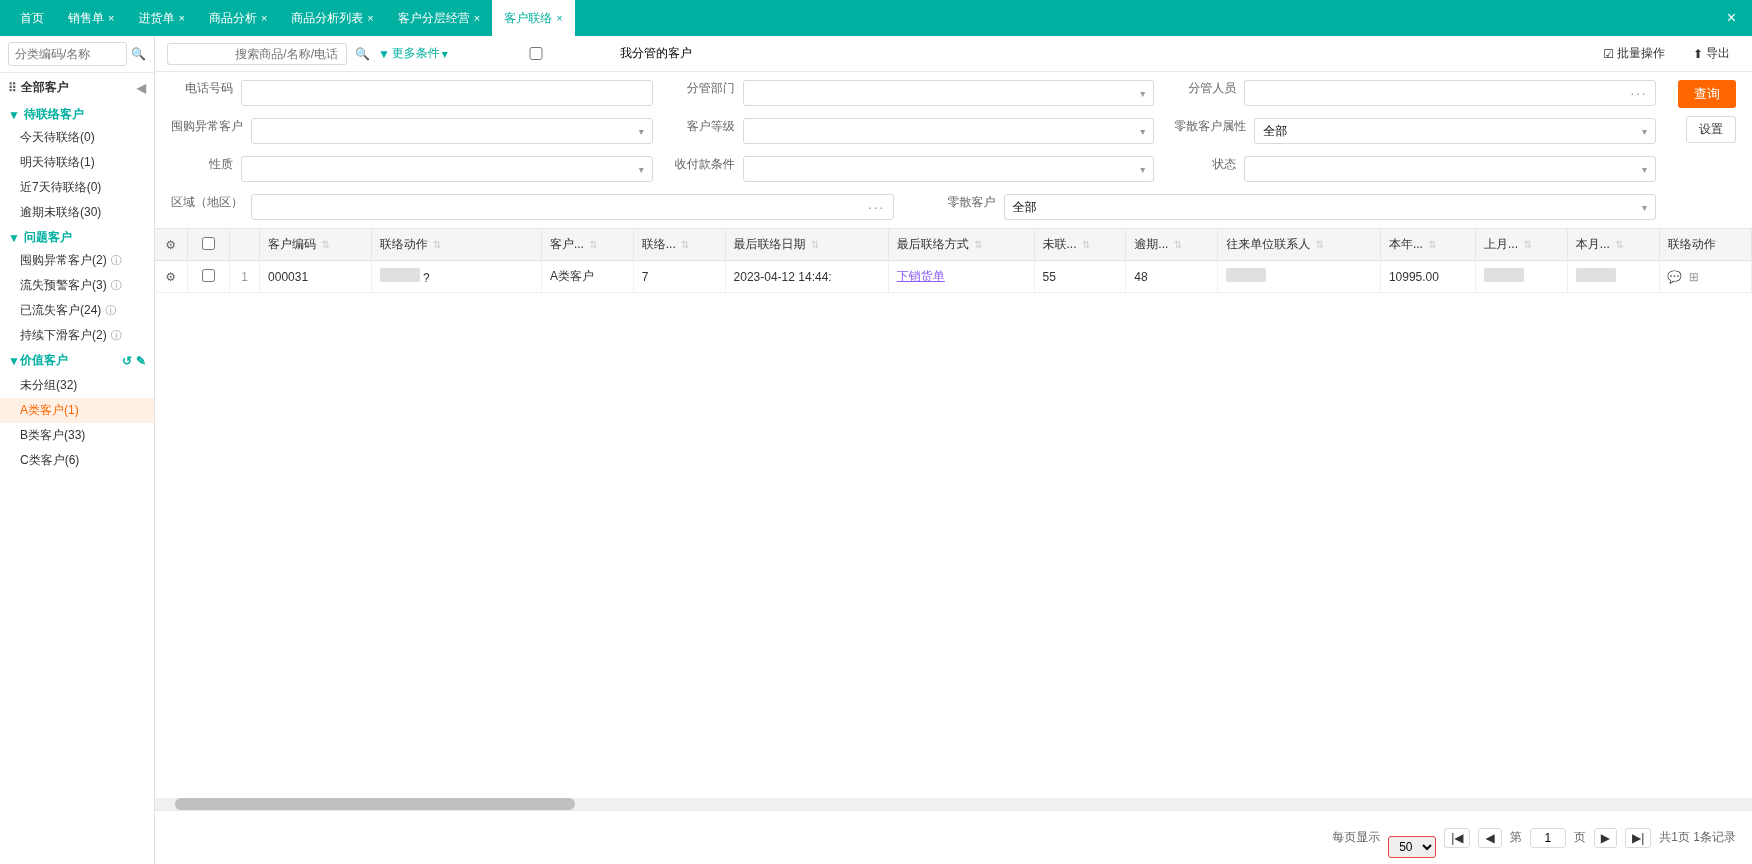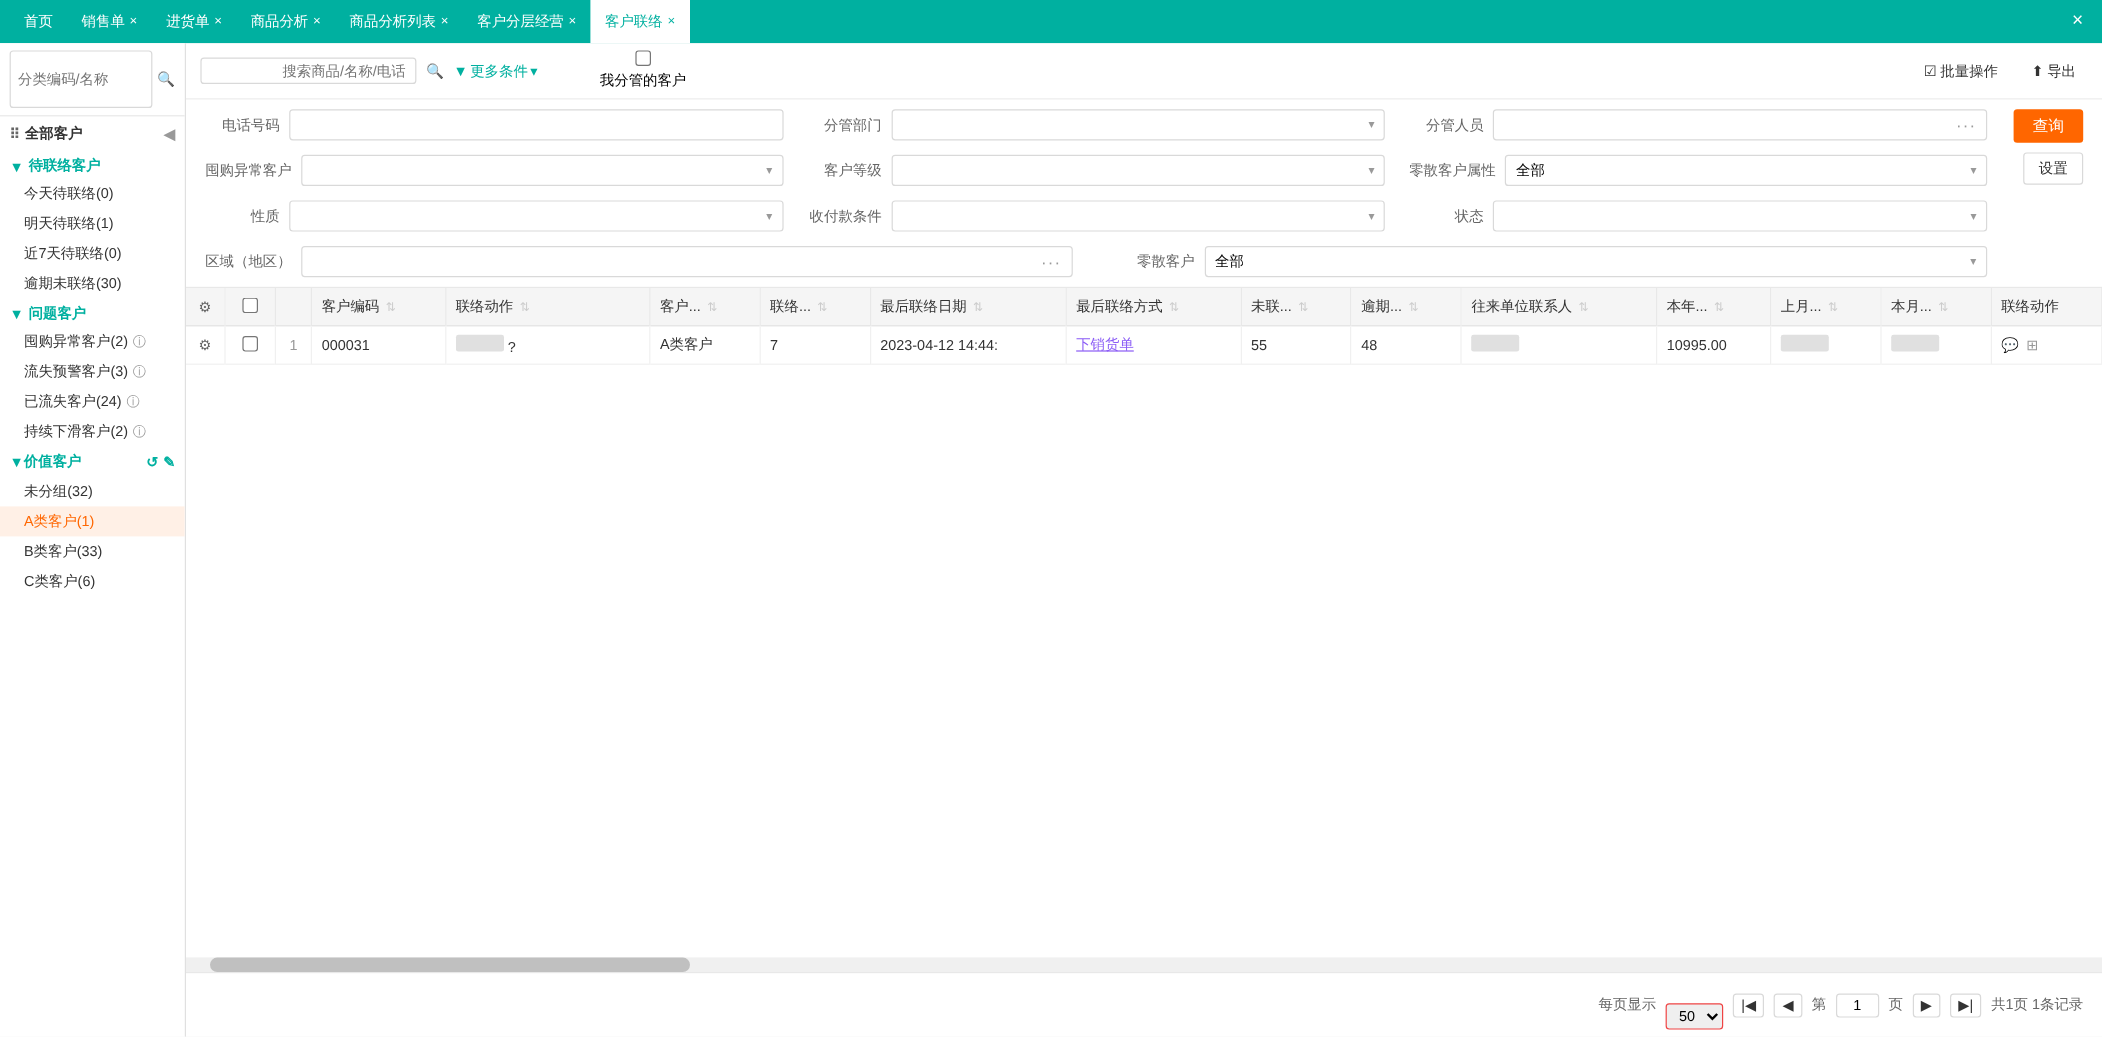--- a/index.html
+++ b/index.html
@@ -58,21 +58,21 @@
     }
     .sidebar-search {
       padding: 6px 8px;
       display: flex;
       align-items: center;
       border-bottom: 1px solid #e8e8e8;
     }
     .sidebar-search input {
       border: 1px solid #d9d9d9;
       border-radius: 3px;
-      padding: 16px 6px;
+      padding: 4px 6px;
       width: 100%;
       font-size: 12px;
       outline: none;
     }
     .sidebar-search-icon { margin-left: 4px; color: #999; cursor: pointer; }
 
     .sidebar-section-header {
       padding: 6px 8px;
       font-weight: bold;
       color: #333;
@@ -138,21 +138,21 @@
       outline: none;
     }
     .filter-bar .search-btn { color: #00b0a0; cursor: pointer; }
     .filter-more-btn {
       color: #00b0a0;
       cursor: pointer;
       display: flex;
       align-items: center;
       gap: 2px;
     }
-    .filter-my-checkbox { display: flex; align-items: center; gap: 4px; cursor: pointer; flex-direction: column; }
+    .filter-my-checkbox { display: flex; align-items: center; gap: 4px; cursor: pointer; }
     .filter-spacer { flex: 1; }
     .batch-op-btn, .export-btn {
       padding: 3px 10px;
       cursor: pointer;
       color: #333;
       border: none;
       background: none;
       font-size: 12px;
       display: flex;
       align-items: center;
@@ -167,21 +167,20 @@
     }
     .adv-filter-row {
       display: flex;
       align-items: center;
       gap: 0;
       margin-bottom: 6px;
     }
     .adv-filter-row:last-child { margin-bottom: 0; }
     .filter-field {
       display: flex;
-      align-items: center;
       flex: 1;
     }
     .filter-field-label {
       color: #666;
       min-width: 70px;
       text-align: right;
       padding-right: 8px;
       white-space: nowrap;
     }
     .filter-field-input {

